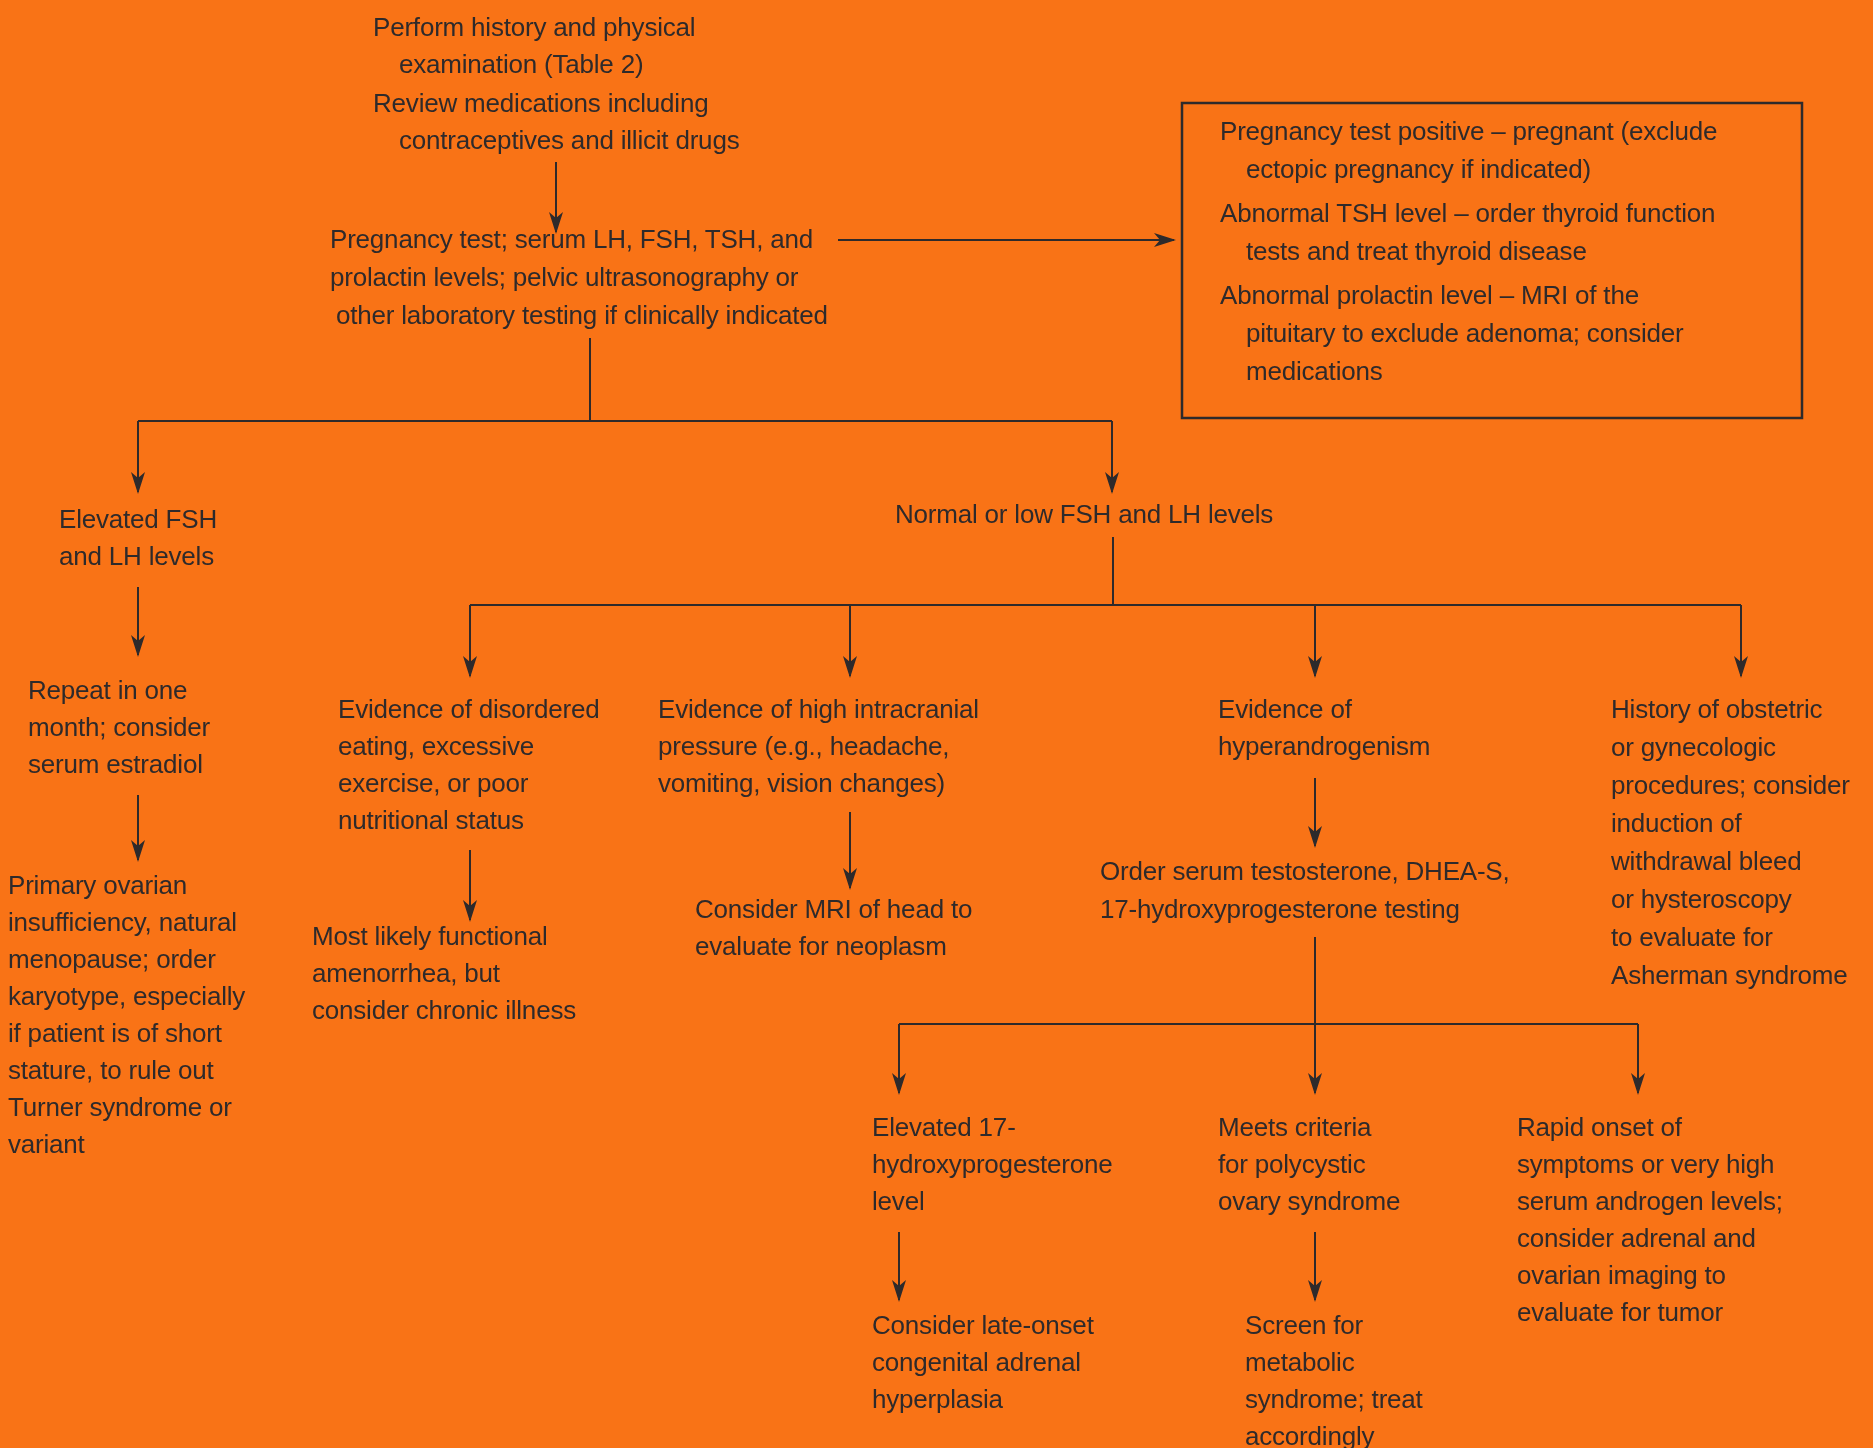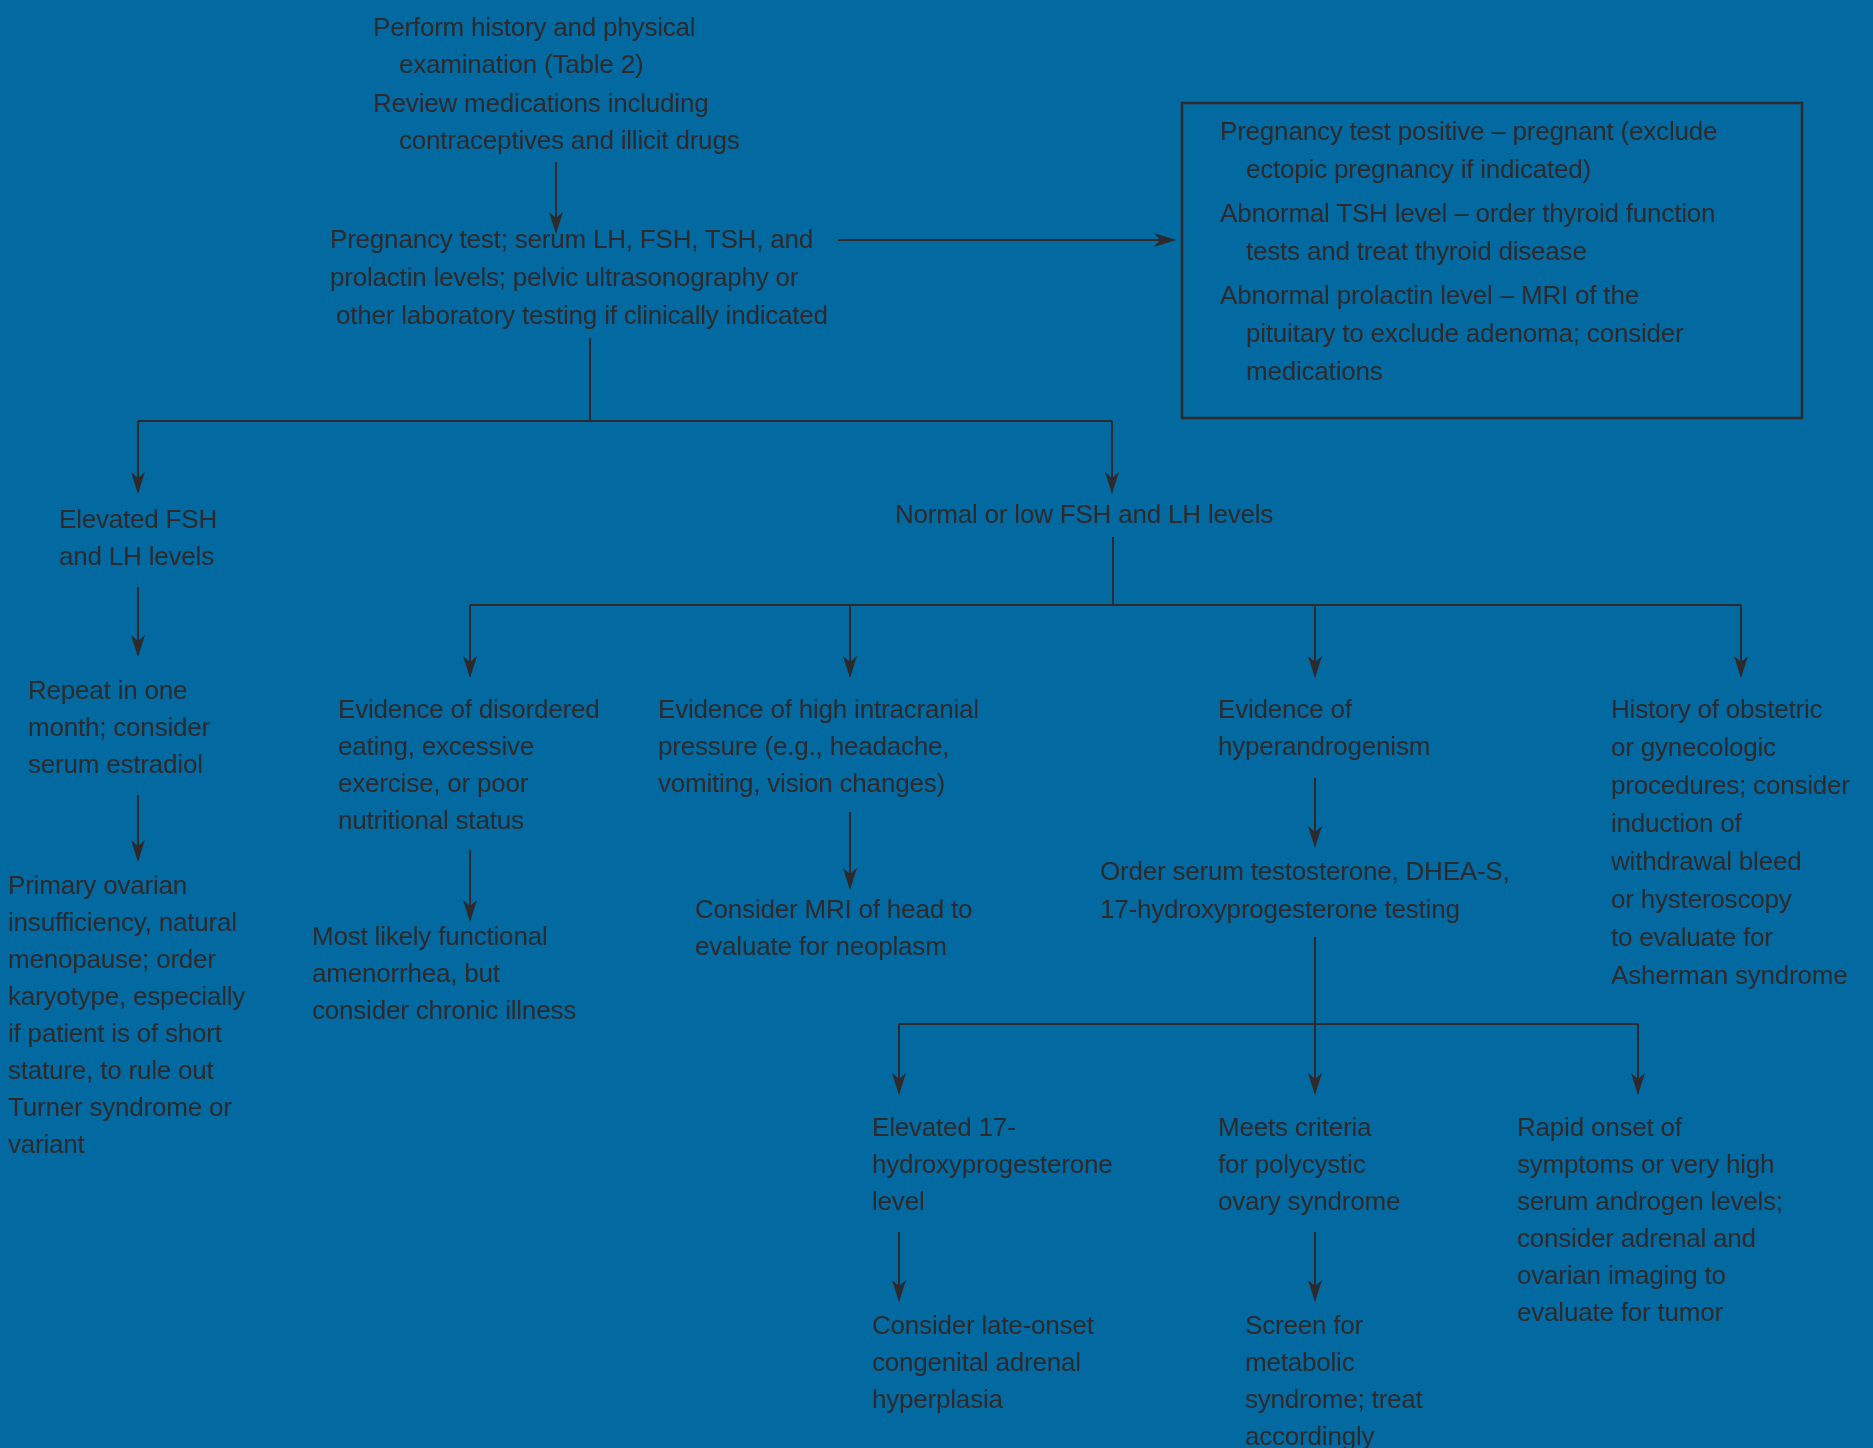--- a/index.html
+++ b/index.html
@@ -1,16 +1,16 @@
 <!DOCTYPE html>
 <html><head>
 <meta charset="utf-8">
 <style>
   html,body{margin:0;padding:0;background:#ffffff;}
-  .stage{position:relative;width:1873px;height:1448px;background:#0369a1;overflow:hidden;}
+  .stage{position:relative;width:1873px;height:1448px;background:#f97316;overflow:hidden;}
   svg text{
     font-family:"Liberation Sans", sans-serif;
     font-size:26px;
     letter-spacing:-0.2px;
     fill:#2e2a2b;
   }
   .edge{fill:none;stroke:#2e2a2b;stroke-width:2;}
   .box{fill:none;stroke:#2e2a2b;stroke-width:2.5;}
 </style>
 </head>

